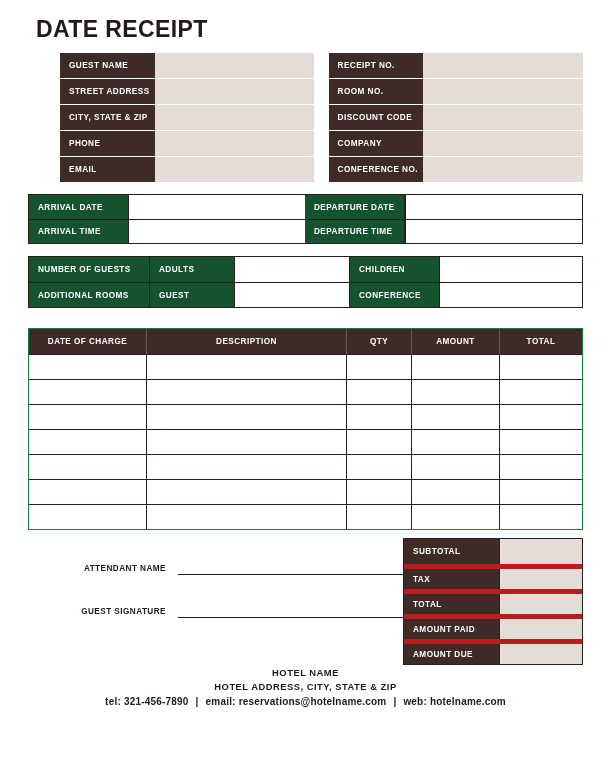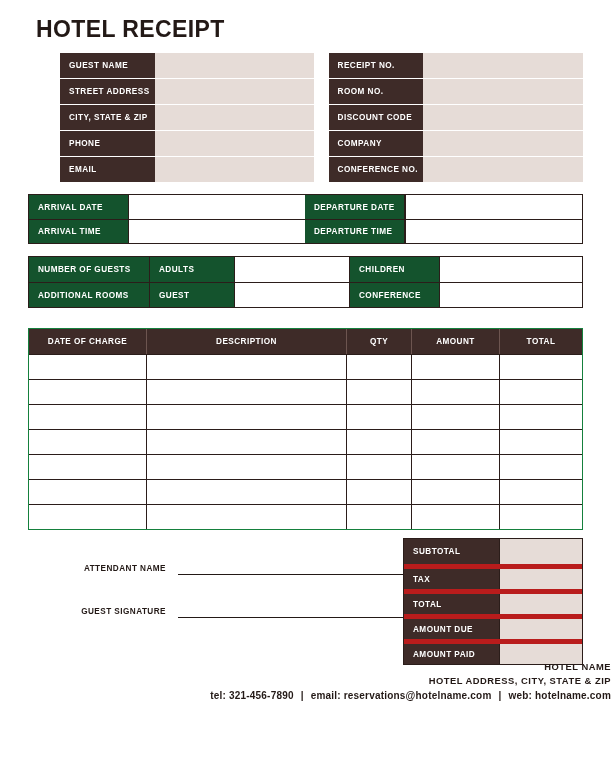--- a/index.html
+++ b/index.html
@@ -89,37 +89,37 @@
   .rule{flex:1;border-bottom:1.4px solid #231916;height:14px;}
 
   .totals{width:180px;border:1px solid #2b1d1a;box-sizing:border-box;}
   .totals .row{height:25px;}
   .totals .row+.row{border-top:5px solid #b91c1c;}
   .totals .lbl{width:96px;border-right:1px solid #2b1d1a;}
   .totals .fill{flex:1;}
 
   
   .footer{
-    position:absolute;left:0;right:0;bottom:58px;
-    text-align:right;line-height:1.45;
+    position:absolute;left:0;right:0;bottom:52px;
+    text-align:center;line-height:1.45;
   }
   .footer .l1,.footer .l2{
     font-size:9.4px;font-weight:bold;letter-spacing:.5px;color:#231916;
   }
   .footer .l3{
     font-size:10px;font-weight:bold;letter-spacing:.2px;color:#231916;margin-top:1px;
   }
   .footer .sep{padding:0 4px;}
 </style>
 </head>
 <body>
 
 <div class="page">
 
-  <h1 class="title">HOTEL RECEIPT</h1>
+  <h1 class="title">DATE RECEIPT</h1>
 
   <div class="sec guestinfo">
 
     <div class="row">
       <div class="lbl">GUEST NAME</div>
       <div class="fill"></div>
       <div class="gap"></div>
       <div class="lbl">RECEIPT NO.</div>
       <div class="fill"></div>
     </div>
@@ -269,25 +269,25 @@
       </div>
       <div class="row">
         <div class="lbl">TAX</div>
         <div class="fill"></div>
       </div>
       <div class="row">
         <div class="lbl">TOTAL</div>
         <div class="fill"></div>
       </div>
       <div class="row">
+        <div class="lbl">AMOUNT PAID</div>
+        <div class="fill"></div>
+      </div>
+      <div class="row">
         <div class="lbl">AMOUNT DUE</div>
-        <div class="fill"></div>
-      </div>
-      <div class="row">
-        <div class="lbl">AMOUNT PAID</div>
         <div class="fill"></div>
       </div>
     </div>
   </div>
 
   <div class="footer">
     <div class="l1">HOTEL NAME</div>
     <div class="l2">HOTEL ADDRESS, CITY, STATE &amp; ZIP</div>
     <div class="l3">
       <span>tel: 321-456-7890</span>

